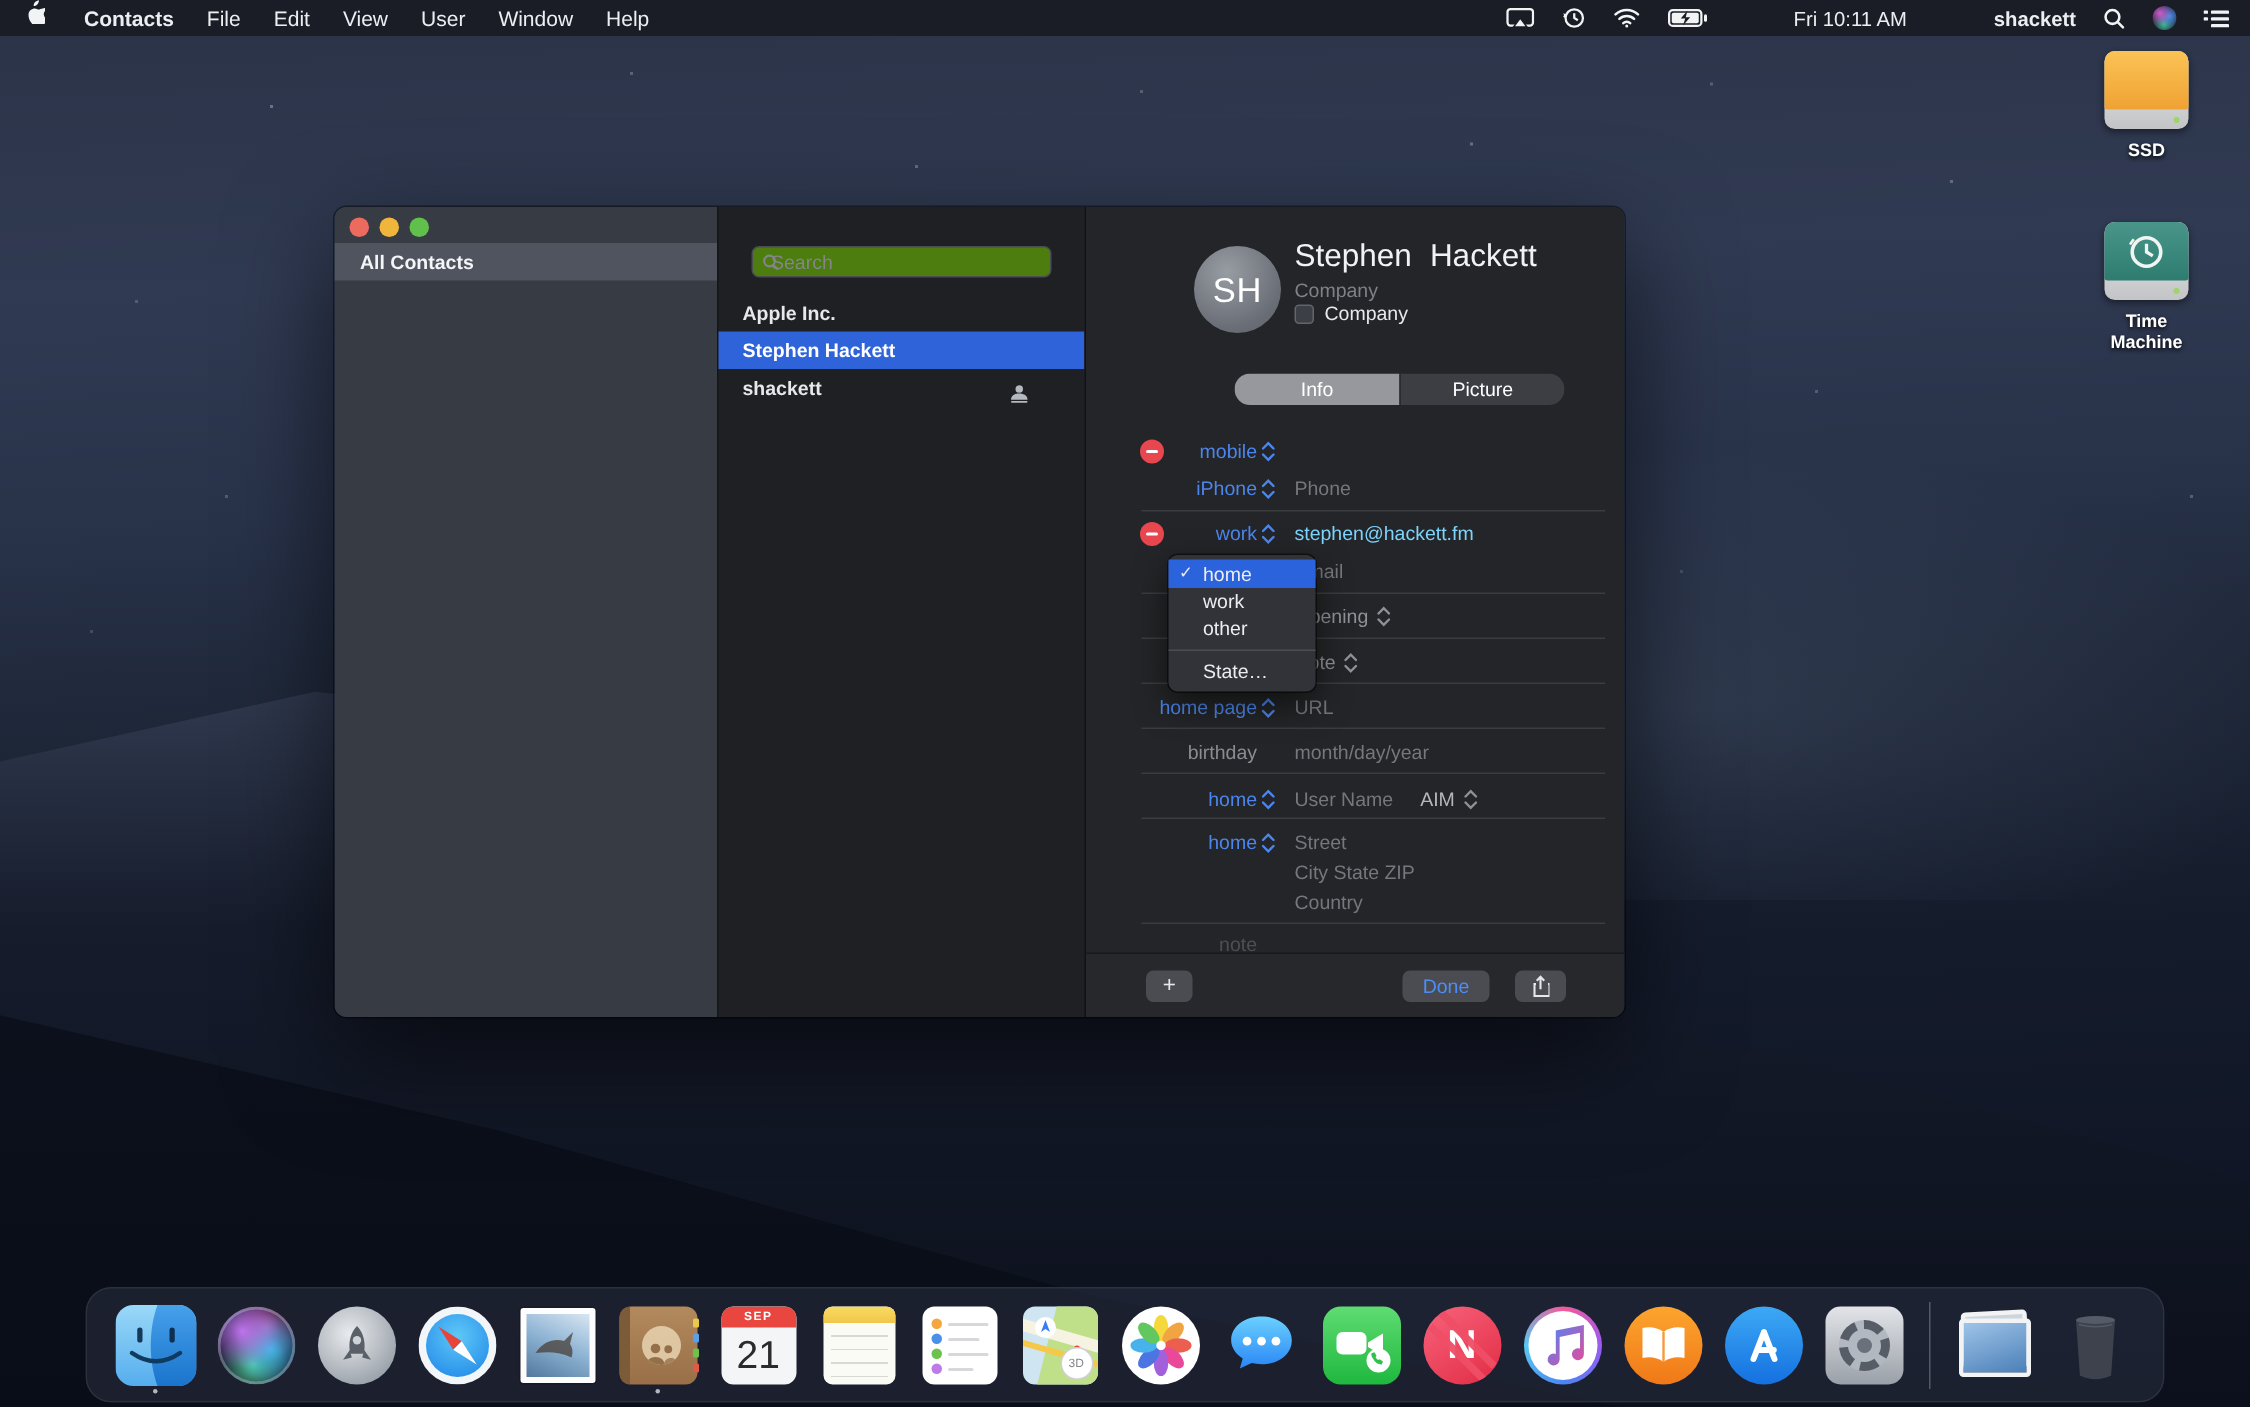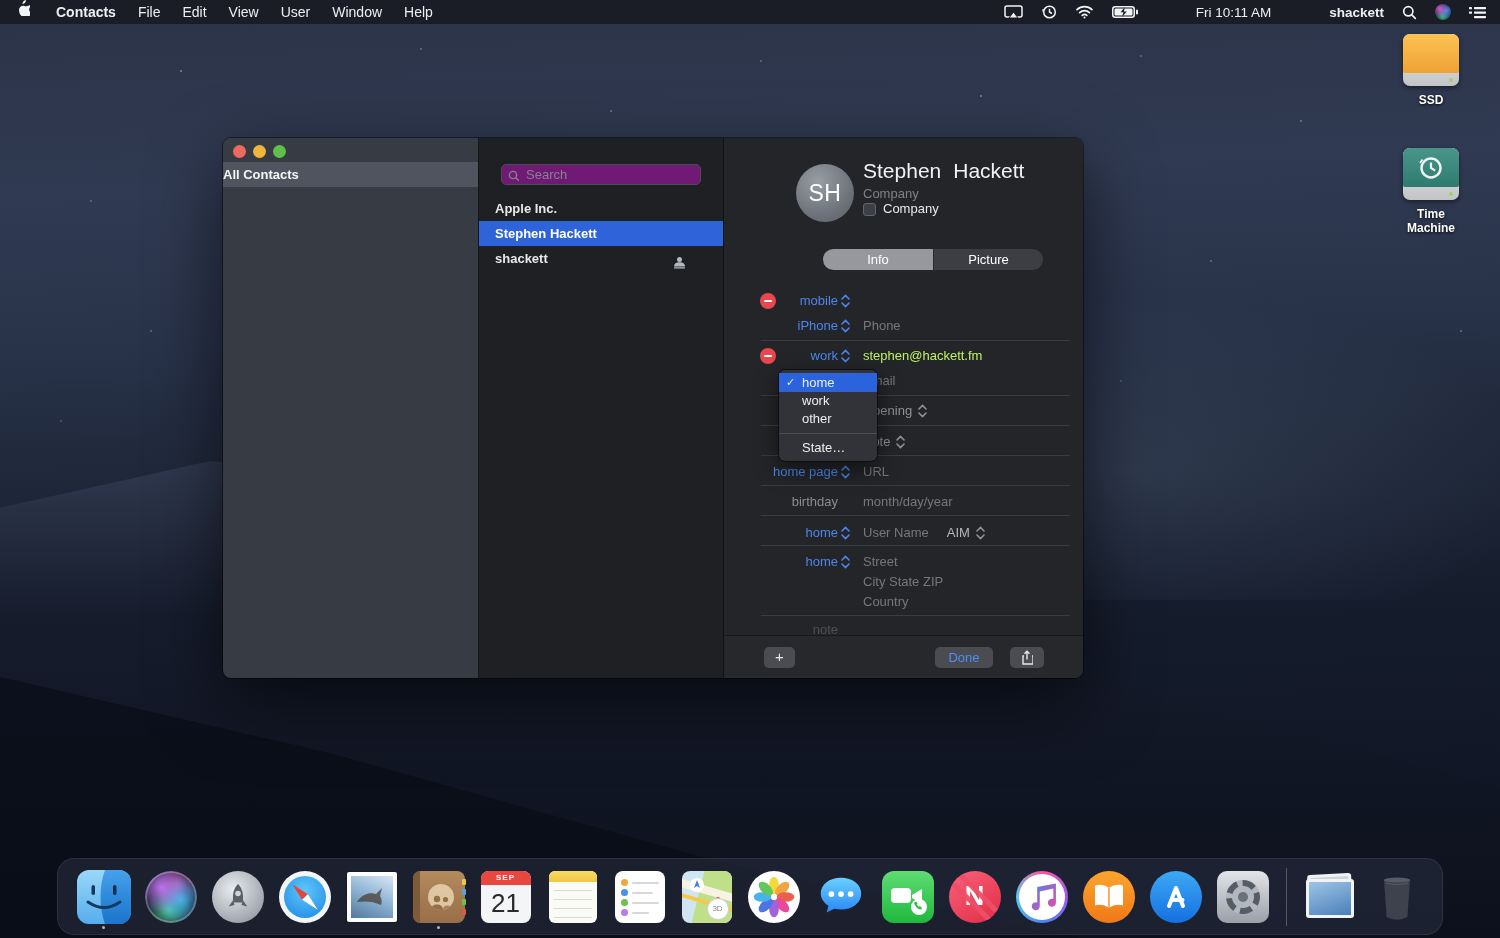--- a/index.html
+++ b/index.html
@@ -52,25 +52,25 @@
   .window { position:absolute; left:223px; top:138px; width:860px; height:540px; border-radius:8px; overflow:hidden;
             box-shadow:0 25px 70px rgba(0,0,0,.6), 0 0 0 1px rgba(0,0,0,.45); z-index:10; }
   .w-side { position:absolute; left:0; top:0; width:255px; height:100%; background:#373b44; }
   .w-list { position:absolute; left:255px; top:0; width:245px; height:100%; background:#1e2023; border-left:1px solid #141519; }
   .w-det  { position:absolute; left:500px; top:0; width:360px; height:100%; background:#242528; border-left:1px solid #101114; }
 
   .tl { position:absolute; top:7px; width:13px; height:13px; border-radius:50%; }
   .tl-close { left:10px; background:#ed6a5e; } .tl-min { left:30px; background:#f0b63c; } .tl-zoom { left:50px; background:#61bf4c; }
 
   .side-row-sel { position:absolute; left:0; right:0; top:24px; height:25px; background:#4f545e; color:#f4f5f7;
-                  font-size:13px; font-weight:600; line-height:25px; }
+                  font-size:13px; font-weight:600; line-height:25px; padding-left:17px; }
 
   .search-wrap { position:absolute; left:22px; top:26px; width:200px; height:21px; }
-  .search-wrap input { width:100%; height:100%; background:#701a75; border:1px solid #4b4d52; border-radius:5px;
-                       color:#d4d5d8; font-size:13px; padding:0 6px 0 24px; outline:none; font-family:inherit; }
+  .search-wrap input { width:100%; height:100%; background:#4d7c0f; border:1px solid #4b4d52; border-radius:5px;
+                       color:#d4d5d8; font-size:13px; padding:0 6px 0 12px; outline:none; font-family:inherit; }
   .search-wrap input::placeholder { color:#83858b; }
   .search-ico { position:absolute; left:7px; top:4px; }
 
   .lr { position:absolute; left:0; right:0; height:25px; line-height:25px; padding-left:16px; font-size:13px; font-weight:600; color:#e7e8ea; }
   .lr-sel { background:#2e63da; color:#fff; }
   .me-ico { position:absolute; right:37px; top:6px; }
 
   
   .avatar { position:absolute; left:72px; top:26px; width:58px; height:58px; border-radius:50%;
             background:radial-gradient(circle at 38% 30%, #989ca3, #6a6e76 68%, #5c6067);
@@ -83,21 +83,21 @@
   .seg div { width:110px; text-align:center; font-size:13px; line-height:21px; color:#fff; }
   .seg-info { background:#97989d; }
   .seg-pic { background:#3c3e44; border-left:1px solid #2a2b2f; }
 
   
   .dr { position:absolute; left:0; width:100%; height:22px; font-size:13px; }
   .lab { position:absolute; right:245px; top:0; line-height:22px; font-weight:500; color:#4c86ec; white-space:nowrap; }
   .lab-gray { color:#8a8c91; font-weight:400; }
   .stepb { position:absolute; left:117px; top:4px; }
   .val { position:absolute; left:139px; top:0; line-height:22px; display:flex; align-items:center; gap:6px; white-space:nowrap; }
-  .txt-white { color:#bef264; } .txt-ph { color:#75777c; } .txt-dim { color:#8e9196; } .txt-aim { color:#b5b7bb; margin-left:12px; }
+  .txt-white { color:#7dd3fc; } .txt-ph { color:#75777c; } .txt-dim { color:#8e9196; } .txt-aim { color:#b5b7bb; margin-left:12px; }
   .minus { position:absolute; left:36px; top:3px; width:16px; height:16px; border-radius:50%; background:#e8474f; }
   .minus i { position:absolute; left:4px; top:7px; width:8px; height:2px; border-radius:1px; background:#fff; }
   .ds { position:absolute; left:37px; right:13px; border-top:1px solid #3b3c40; }
   .addr-lines { position:absolute; left:139px; top:1px; line-height:20px; color:#75777c; }
   .dr-note { opacity:.4; }
 
   
   .bbar { position:absolute; left:0; bottom:0; width:100%; height:43px; background:#27282c; border-top:1px solid #18191c; z-index:5; }
   .bbtn { position:absolute; top:11px; height:21px; background:#4a4c51; border-radius:5px; text-align:center; }
   .b-plus { left:40px; width:31px; color:#e8e9eb; font-size:15px; line-height:20px; }

